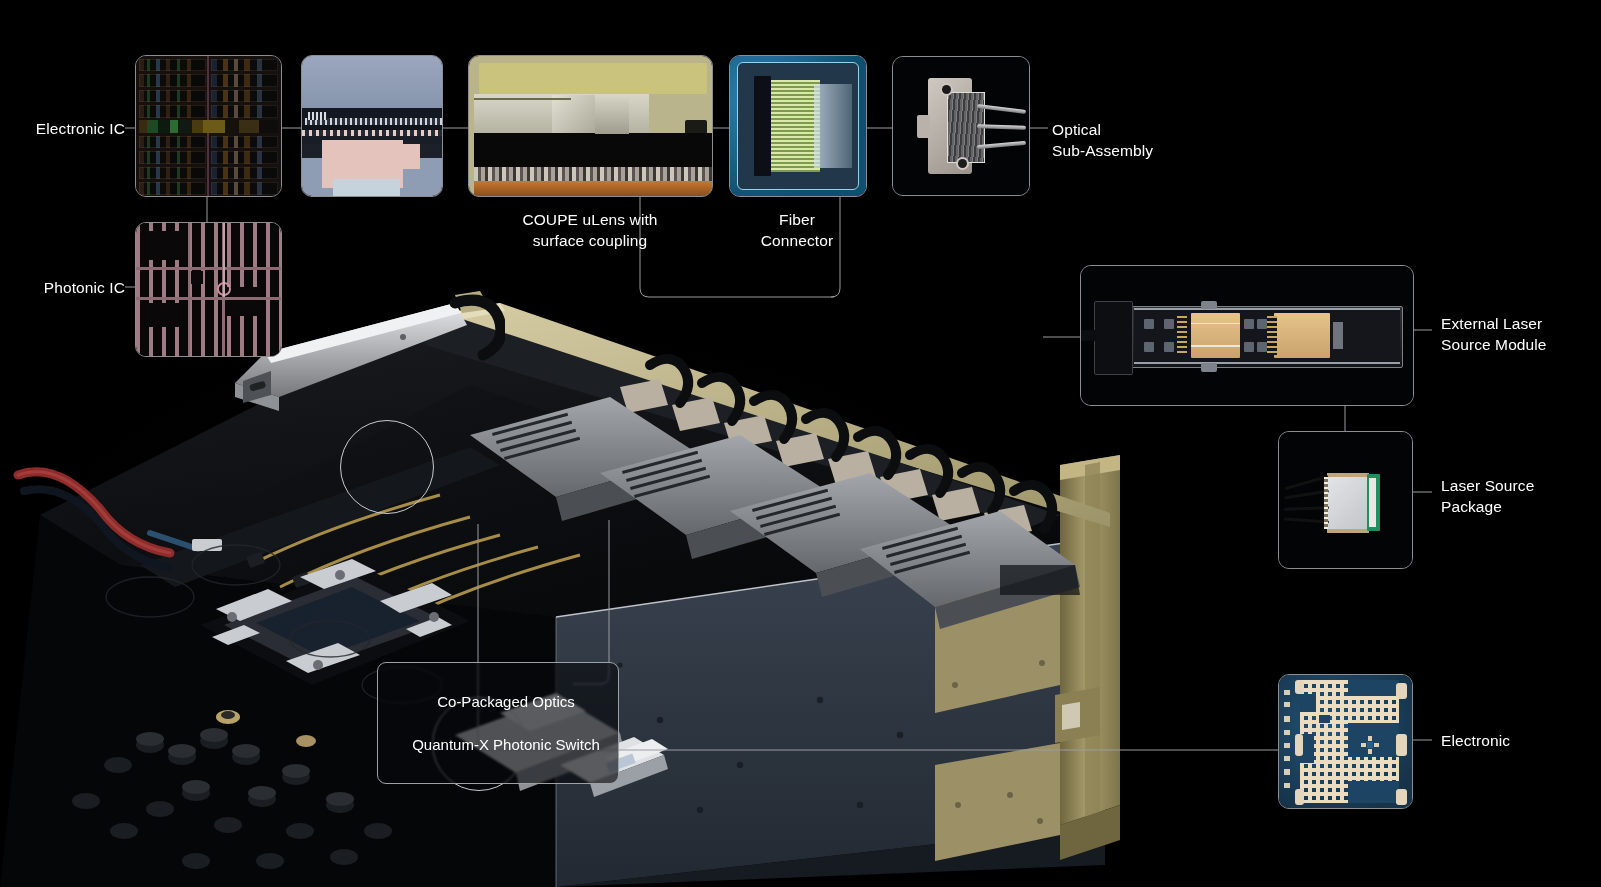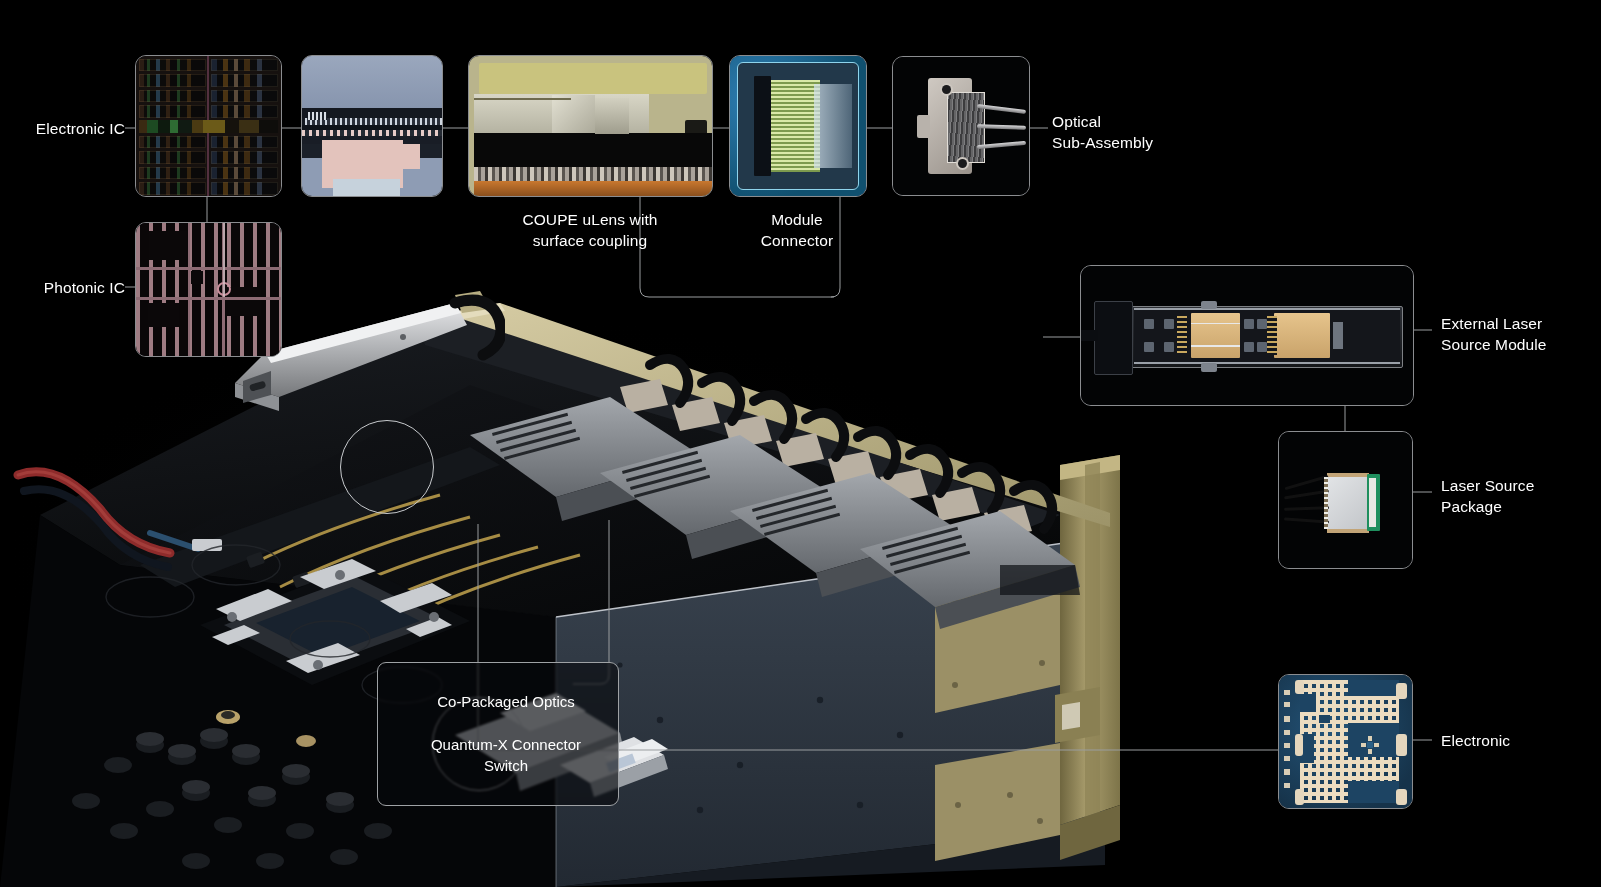--- a/index.html
+++ b/index.html
@@ -661,35 +661,35 @@
           <rect x="0" y="7" width="5" height="4" fill="#dcd0b6"></rect>
           <rect x="13" y="7" width="5" height="4" fill="#dcd0b6"></rect>
           <rect x="6" y="6" width="6" height="6" fill="#2a5f86"></rect>
         </svg>
       </div>
     </div>
   </div>
 
   <div class="callout" style="left:377px;top:662px;width:196px;padding-left:30px;">
     <div>Co-Packaged Optics</div>
-    <div>Quantum-X Connector Switch</div>
+    <div>Quantum-X Photonic Switch</div>
   </div>
 
   <div class="lbl r" style="left:-5px;top:119px;width:130px;">Electronic IC</div>
 
   <div class="lbl r" style="left:-5px;top:278px;width:130px;">Photonic IC</div>
 
 
   <div class="lbl c" style="left:494px;top:210px;width:192px;text-align:center;">COUPE uLens with
 surface coupling</div>
 
-  <div class="lbl c" style="left:731px;top:210px;width:132px;">Module
+  <div class="lbl c" style="left:731px;top:210px;width:132px;">Fiber
 Connector</div>
 
-  <div class="lbl l" style="left:1052px;top:112px;width:180px;">Optical
+  <div class="lbl l" style="left:1052px;top:120px;width:180px;">Optical
 Sub-Assembly</div>
 
   <div class="lbl l" style="left:1441px;top:314px;width:160px;">External Laser
 Source Module</div>
 
   <div class="lbl l" style="left:1441px;top:476px;width:150px;">Laser Source
 Package</div>
 
   <div class="lbl l" style="left:1441px;top:731px;width:150px;">Electronic</div>
 

